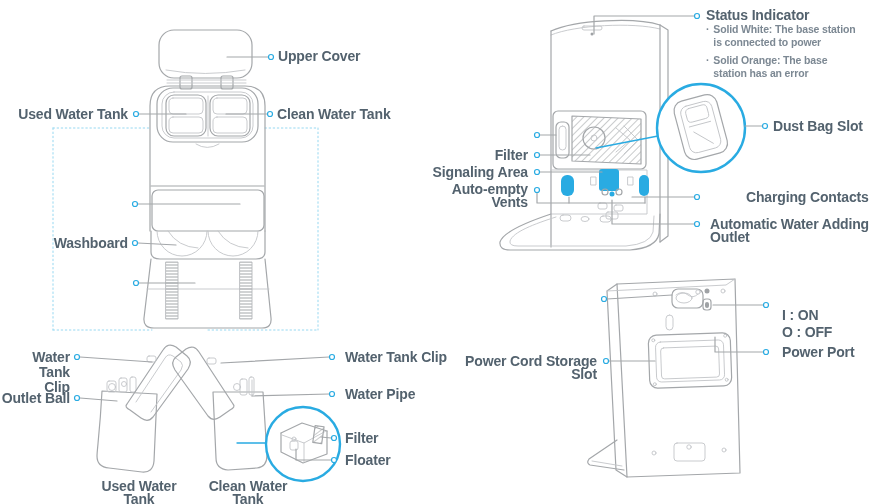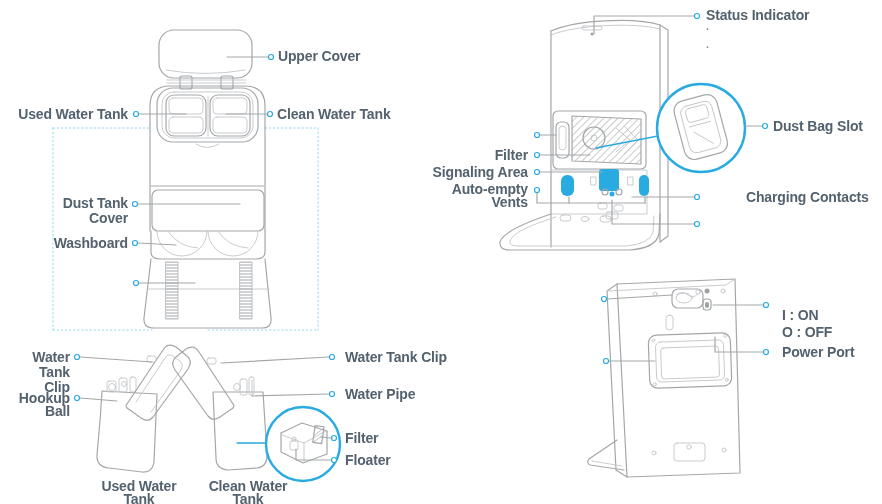--- a/index.html
+++ b/index.html
@@ -256,46 +256,50 @@
     <circle class="dot" cx="604" cy="299" r="2.5"></circle>
     <circle class="dot" cx="606" cy="361" r="2.5"></circle>
     <circle class="dot" cx="766" cy="305" r="2.5"></circle>
     <circle class="dot" cx="766" cy="352" r="2.5"></circle>
   </g>
 </svg>
 
   <div class="lbl" style="left:278px;top:50px;">Upper Cover</div>
   <div class="lbl r" style="left:18px;top:108px;width:110px;">Used Water Tank</div>
   <div class="lbl" style="left:277px;top:108px;">Clean Water Tank</div>
-  <div class="lbl r lh15" style="left:48px;top:196px;width:80px;">Dust Tank
-Cover</div>
   <div class="lbl r" style="left:48px;top:237px;width:80px;">Washboard</div>
 
   <div class="lbl r lh15" style="left:0px;top:350px;width:70px;">Water Tank
 Clip</div>
-  <div class="lbl r" style="left:0px;top:392px;width:70px;">Hookup Ball</div>
+  <div class="lbl r" style="left:0px;top:392px;width:70px;">Outlet Ball</div>
   <div class="lbl" style="left:345px;top:351px;">Water Tank Clip</div>
   <div class="lbl" style="left:345px;top:388px;">Water Pipe</div>
   <div class="lbl" style="left:345px;top:432px;">Filter</div>
   <div class="lbl" style="left:345px;top:454px;">Floater</div>
   <div class="lbl c" style="left:88px;top:480px;width:102px;">Used Water Tank</div>
   <div class="lbl c" style="left:197px;top:480px;width:102px;">Clean Water Tank</div>
 
   <div class="lbl" style="left:706px;top:9px;">Status Indicator</div>
   <div class="notes">
     <div class="note-item">
       <span class="note-dot">·</span>
+      <span>Solid White: The base station
+is connected to power</span>
     </div>
     <div class="note-item">
       <span class="note-dot">·</span>
+      <span>Solid Orange: The base
+station has an error</span>
     </div>
   </div>
   <div class="lbl r" style="left:428px;top:149px;width:100px;">Filter</div>
   <div class="lbl r" style="left:428px;top:166px;width:100px;">Signaling Area</div>
   <div class="lbl r" style="left:428px;top:183px;width:100px;">Auto-empty Vents</div>
   <div class="lbl" style="left:773px;top:120px;">Dust Bag Slot</div>
   <div class="lbl" style="left:746px;top:191px;">Charging Contacts</div>
-
+  <div class="lbl" style="left:710px;top:218px;">Automatic Water Adding Outlet</div>
+
+  <div class="lbl r" style="left:447px;top:355px;width:150px;">Power Cord Storage Slot</div>
   <div class="lbl lh17" style="left:782px;top:298px;margin-top:9px;">I : ON
 O : OFF</div>
   <div class="lbl" style="left:782px;top:346px;">Power Port</div>
 
 </div>
 
 </body></html>

